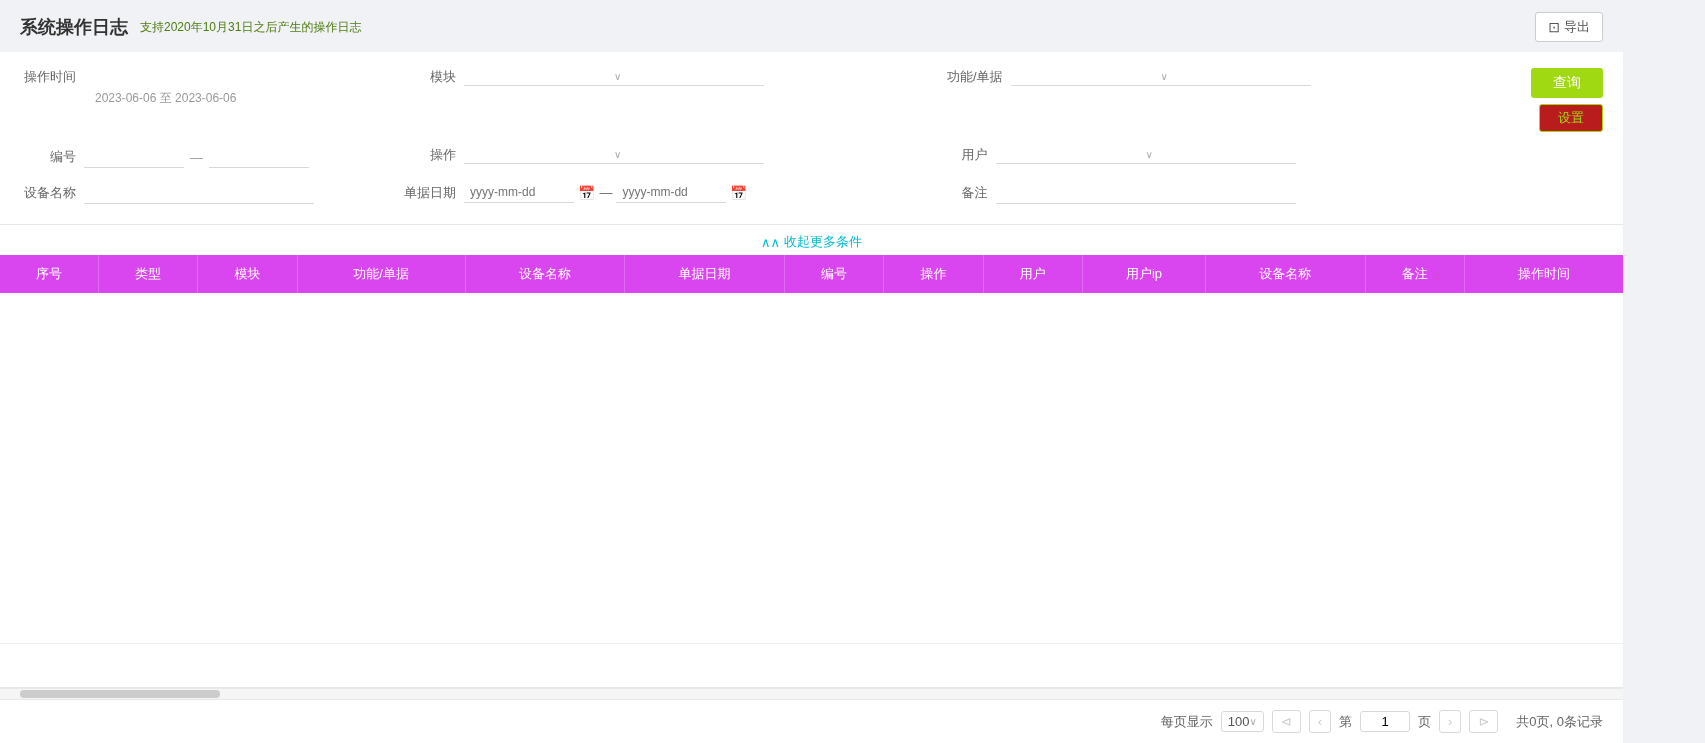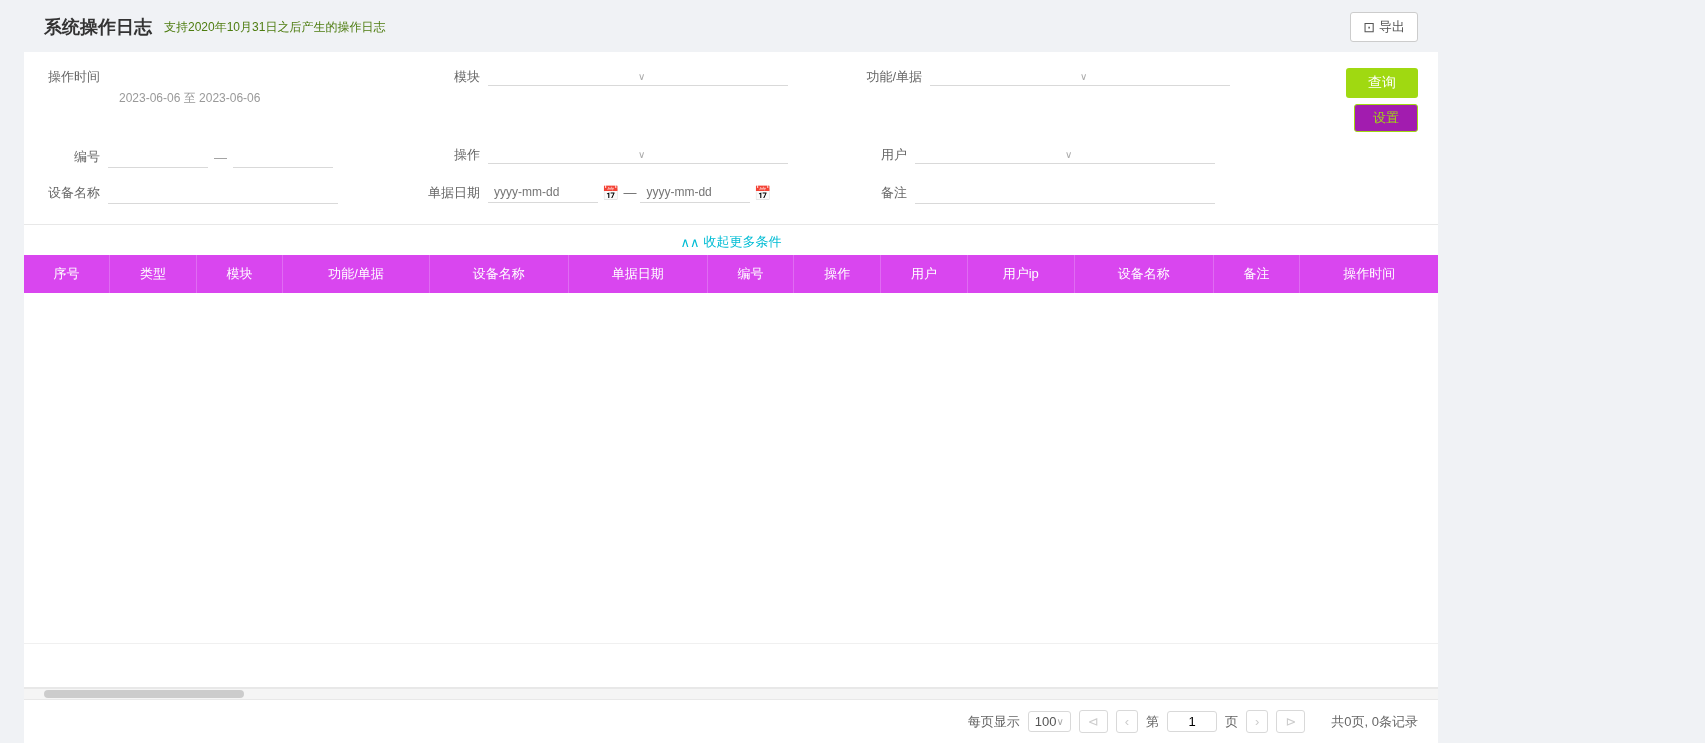--- a/index.html
+++ b/index.html
@@ -1,18 +1,18 @@
 <!DOCTYPE html>
 <html><head>
   <meta charset="utf-8">
   <style>
     * { box-sizing: border-box; margin: 0; padding: 0; }
     body { font-family: 'Microsoft YaHei', Arial, sans-serif; font-size: 13px; background: #f0f2f5; color: #333; }
 
-    .page-wrapper { width: 1438px; min-height: 743px; background: #f0f2f5; display: flex; flex-direction: column; padding-left: 24px; }
+    .page-wrapper { width: 1623px; min-height: 743px; background: #f0f2f5; display: flex; flex-direction: column; }
 
     
     .page-header { display: flex; align-items: center; justify-content: space-between; padding: 12px 20px 10px 20px; background: #f0f2f5; }
     .page-title { font-size: 18px; font-weight: bold; color: #333; margin-right: 12px; }
     .page-subtitle { font-size: 12px; color: #4d7c0f; }
     .header-left { display: flex; align-items: center; }
     .export-btn { display: flex; align-items: center; gap: 4px; border: 1px solid #ccc; background: #fff; padding: 5px 12px; border-radius: 3px; cursor: pointer; font-size: 13px; color: #555; }
 
     
     .filter-area { background: #fff; margin: 0 0 0 0; padding: 16px 20px; border-bottom: 1px solid #e8e8e8; }
@@ -28,21 +28,21 @@
     .filter-select { display: flex; align-items: center; border-bottom: 1px solid #d9d9d9; width: 260px; padding: 3px 6px; cursor: pointer; position: relative; }
     .filter-select span { flex: 1; color: #bbb; font-size: 13px; }
     .filter-select .chevron { color: #aaa; font-size: 10px; }
 
     
     .date-range { display: flex; align-items: center; gap: 4px; }
     .date-input { border: none; border-bottom: 1px solid #d9d9d9; outline: none; padding: 3px 6px; font-size: 12px; color: #bbb; background: transparent; width: 110px; }
     .date-dash { color: #666; }
     .cal-icon { color: #00bcd4; cursor: pointer; font-size: 14px; }
     .query-btn { background: #a0d911; border: none; color: #fff; padding: 6px 22px; font-size: 14px; border-radius: 3px; cursor: pointer; font-weight: 500; }
-    .settings-btn { background: #a21caf; border: 1px solid #a0d911; color: #a0d911; padding: 4px 18px; font-size: 13px; border-radius: 3px; cursor: pointer; }
+    .settings-btn { background: #b91c1c; border: 1px solid #a0d911; color: #a0d911; padding: 4px 18px; font-size: 13px; border-radius: 3px; cursor: pointer; }
 
     
     .collapse-row { display: flex; justify-content: center; padding: 8px 0 4px 0; background: #fff; }
     .collapse-btn { background: transparent; border: none; color: #00bcd4; cursor: pointer; font-size: 13px; display: flex; align-items: center; gap: 4px; }
 
     
     .table-wrapper { background: #fff; flex: 1; overflow: hidden; }
     .data-table { width: 100%; border-collapse: collapse; }
     .data-table thead tr { background: #d946ef; }
     .data-table thead th { color: #fff; font-weight: normal; font-size: 13px; padding: 10px 8px; text-align: center; white-space: nowrap; border-right: 1px solid rgba(255,255,255,0.2); }
@@ -60,21 +60,21 @@
 
     
     .pagination { display: flex; align-items: center; justify-content: flex-end; padding: 10px 20px; gap: 8px; font-size: 13px; color: #555; }
     .pagination-label { color: #666; }
     .page-size-select { border: 1px solid #d9d9d9; border-radius: 3px; padding: 2px 6px; font-size: 13px; display: flex; align-items: center; cursor: pointer; }
     .page-size-select .chev { font-size: 10px; color: #aaa; }
     .pag-btn { border: 1px solid #d9d9d9; background: #fff; padding: 3px 8px; border-radius: 3px; cursor: pointer; font-size: 13px; color: #555; }
     .pag-btn:disabled, .pag-btn.disabled { color: #ccc; cursor: default; }
     .pag-text { color: #666; }
     .pag-input { border: 1px solid #d9d9d9; border-radius: 3px; padding: 2px 8px; width: 50px; text-align: center; font-size: 13px; }
-    .total-text { color: #666; margin-left: 18px; }
+    .total-text { color: #666; margin-left: 10px; }
 
     .filter-row-wrapper { display: flex; align-items: flex-start; width: 100%; margin-bottom: 14px; }
     .filter-col { display: flex; align-items: center; }
     .actions-col { display: flex; flex-direction: column; gap: 6px; align-items: flex-end; justify-content: flex-start; min-width: 120px; }
 
     .separator { color: #999; margin: 0 6px; }
   </style>
 </head>
 <body>
 

